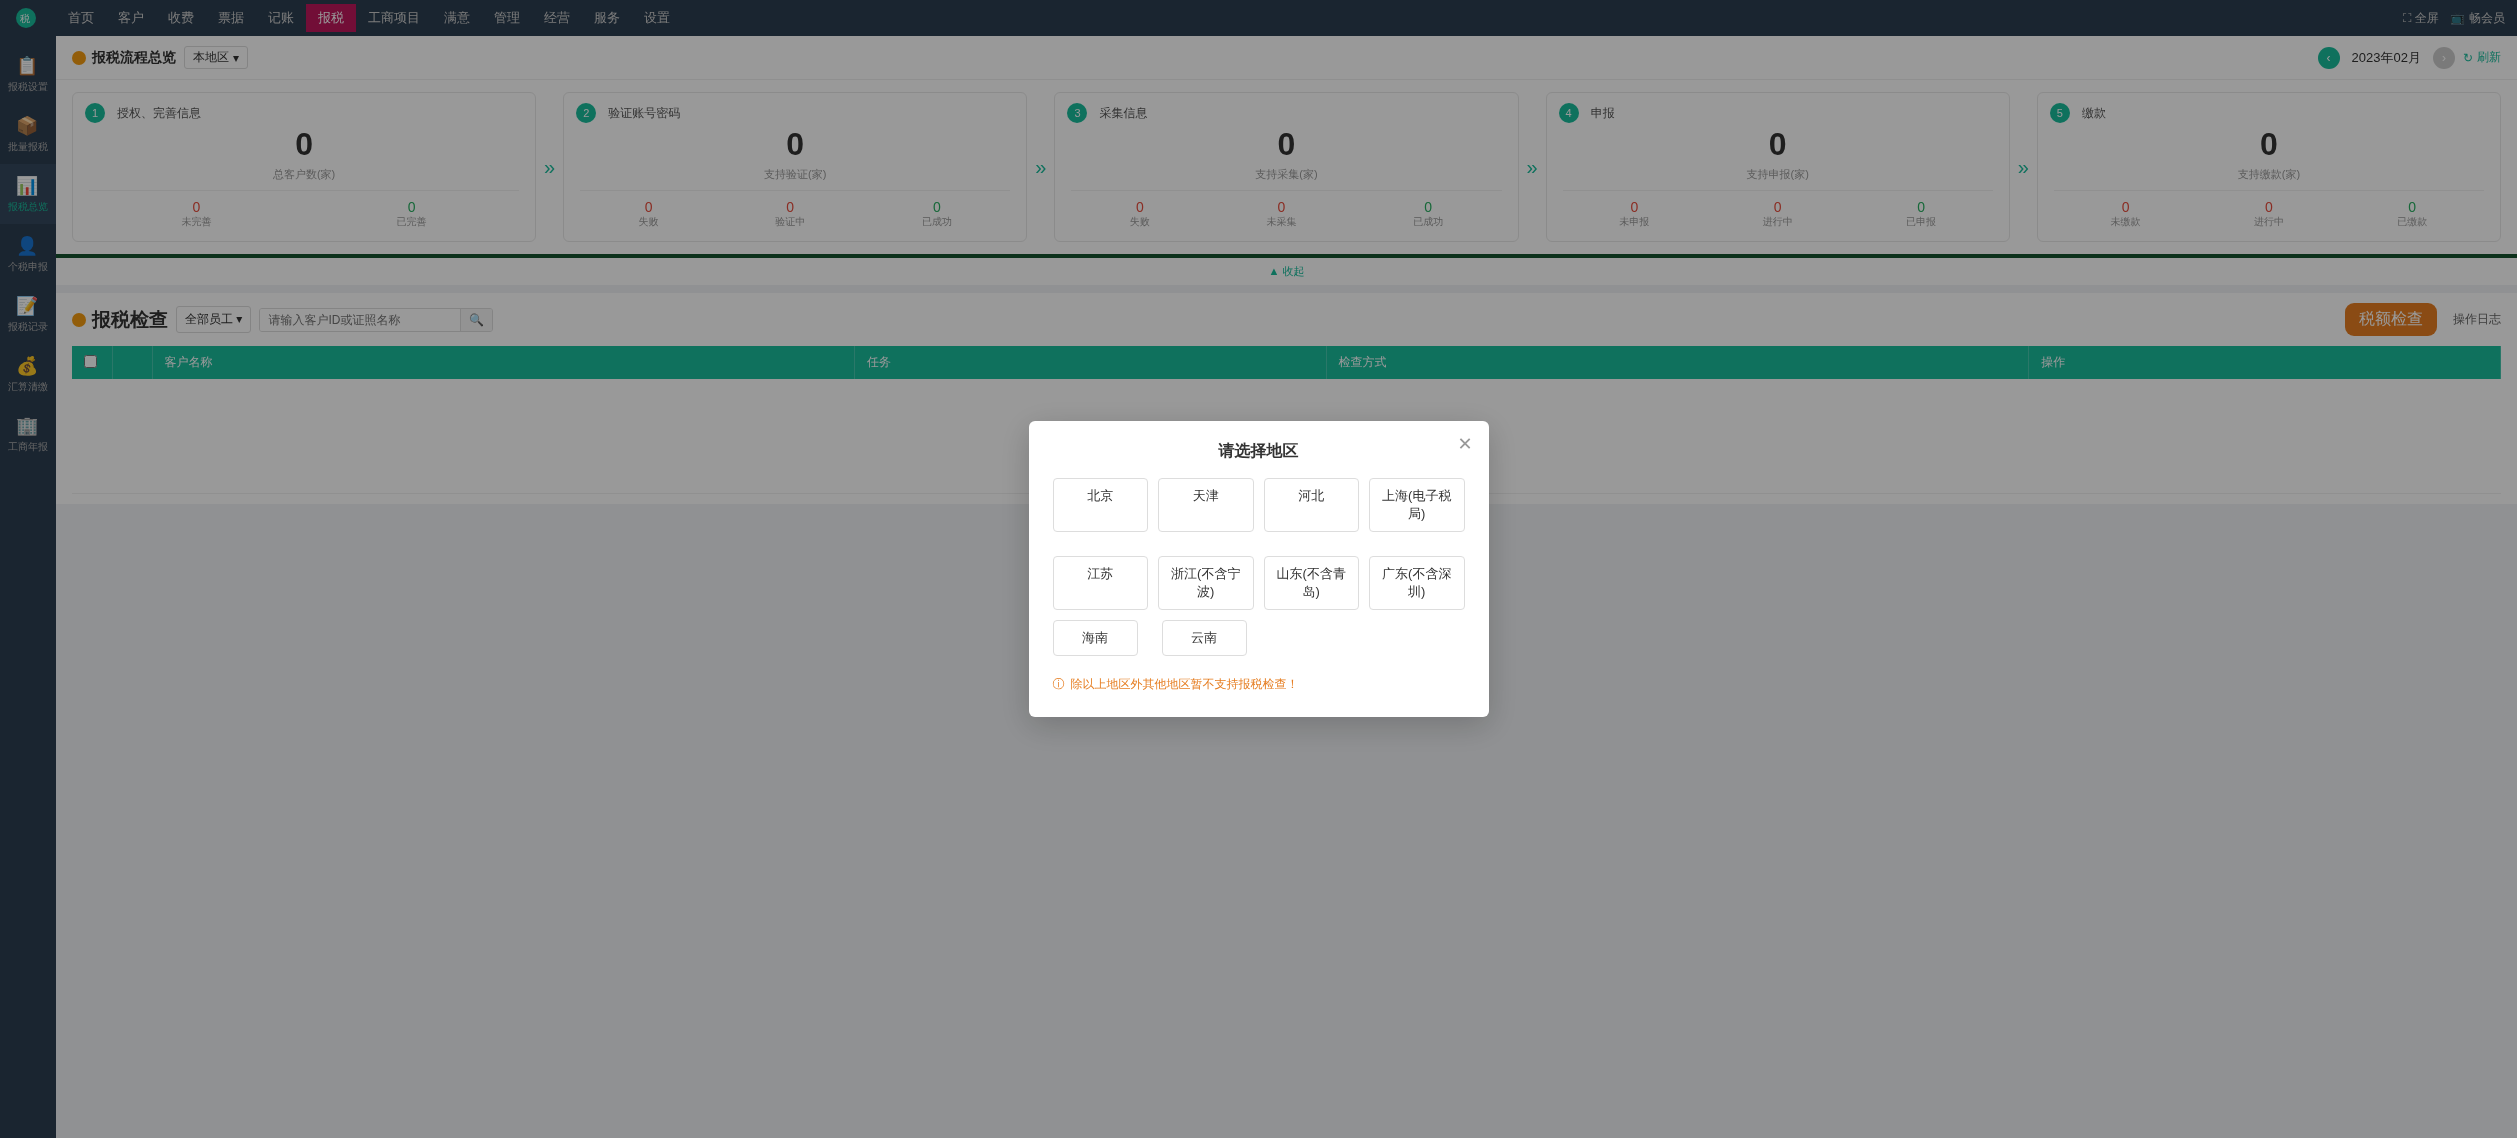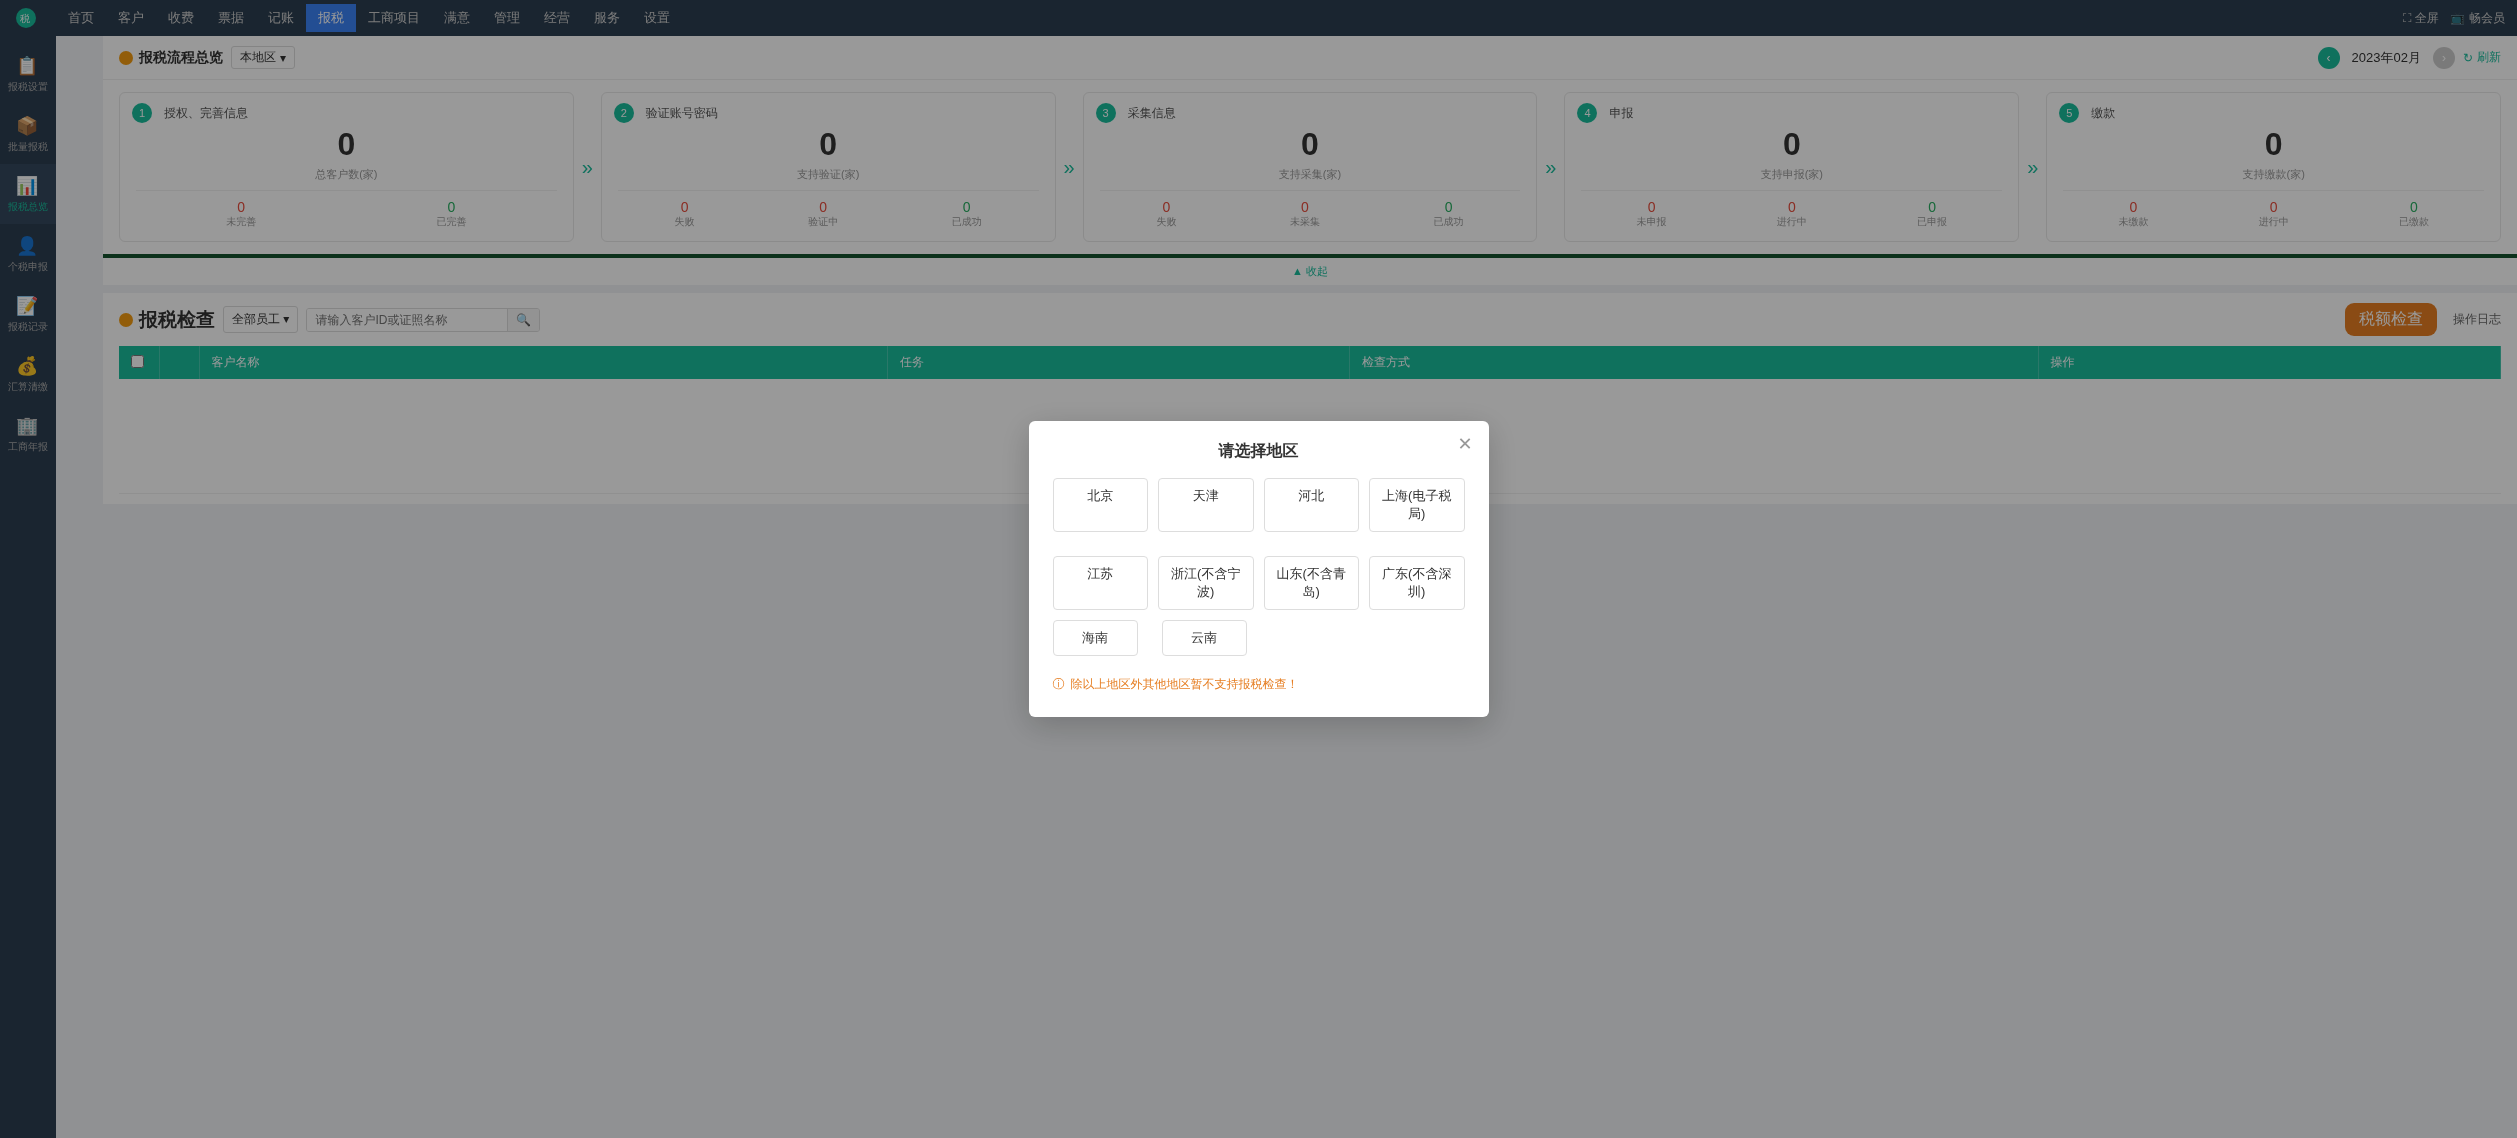--- a/index.html
+++ b/index.html
@@ -24,21 +24,21 @@
     .top-nav .logo svg { width: 24px; height: 24px; }
     .nav-item {
       padding: 0 12px;
       height: 28px;
       display: flex;
       align-items: center;
       cursor: pointer;
       color: #ccc;
     }
     .nav-item.active {
-      background: #3b82f6;
+      background: #be185d;
       color: #fff;
     }
     .top-nav-right {
       margin-left: auto;
       display: flex;
       align-items: center;
       gap: 12px;
       font-size: 12px;
       color: #ccc;
     }
@@ -75,21 +75,20 @@
     .sidebar-item.active { background: #34495e; color: #1abc9c; }
     .sidebar-item .si-icon { font-size: 18px; }
     .sidebar-item .si-label { font-size: 10px; text-align: center; line-height: 1.2; }
 
     
     .content {
       flex: 1;
       overflow-y: auto;
       background: #f0f2f5;
       position: relative;
-      padding-left: 47px;
     }
 
     
     .tax-flow-header {
       background: #fff;
       padding: 10px 16px;
       display: flex;
       align-items: center;
       gap: 8px;
       border-bottom: 1px solid #eee;

